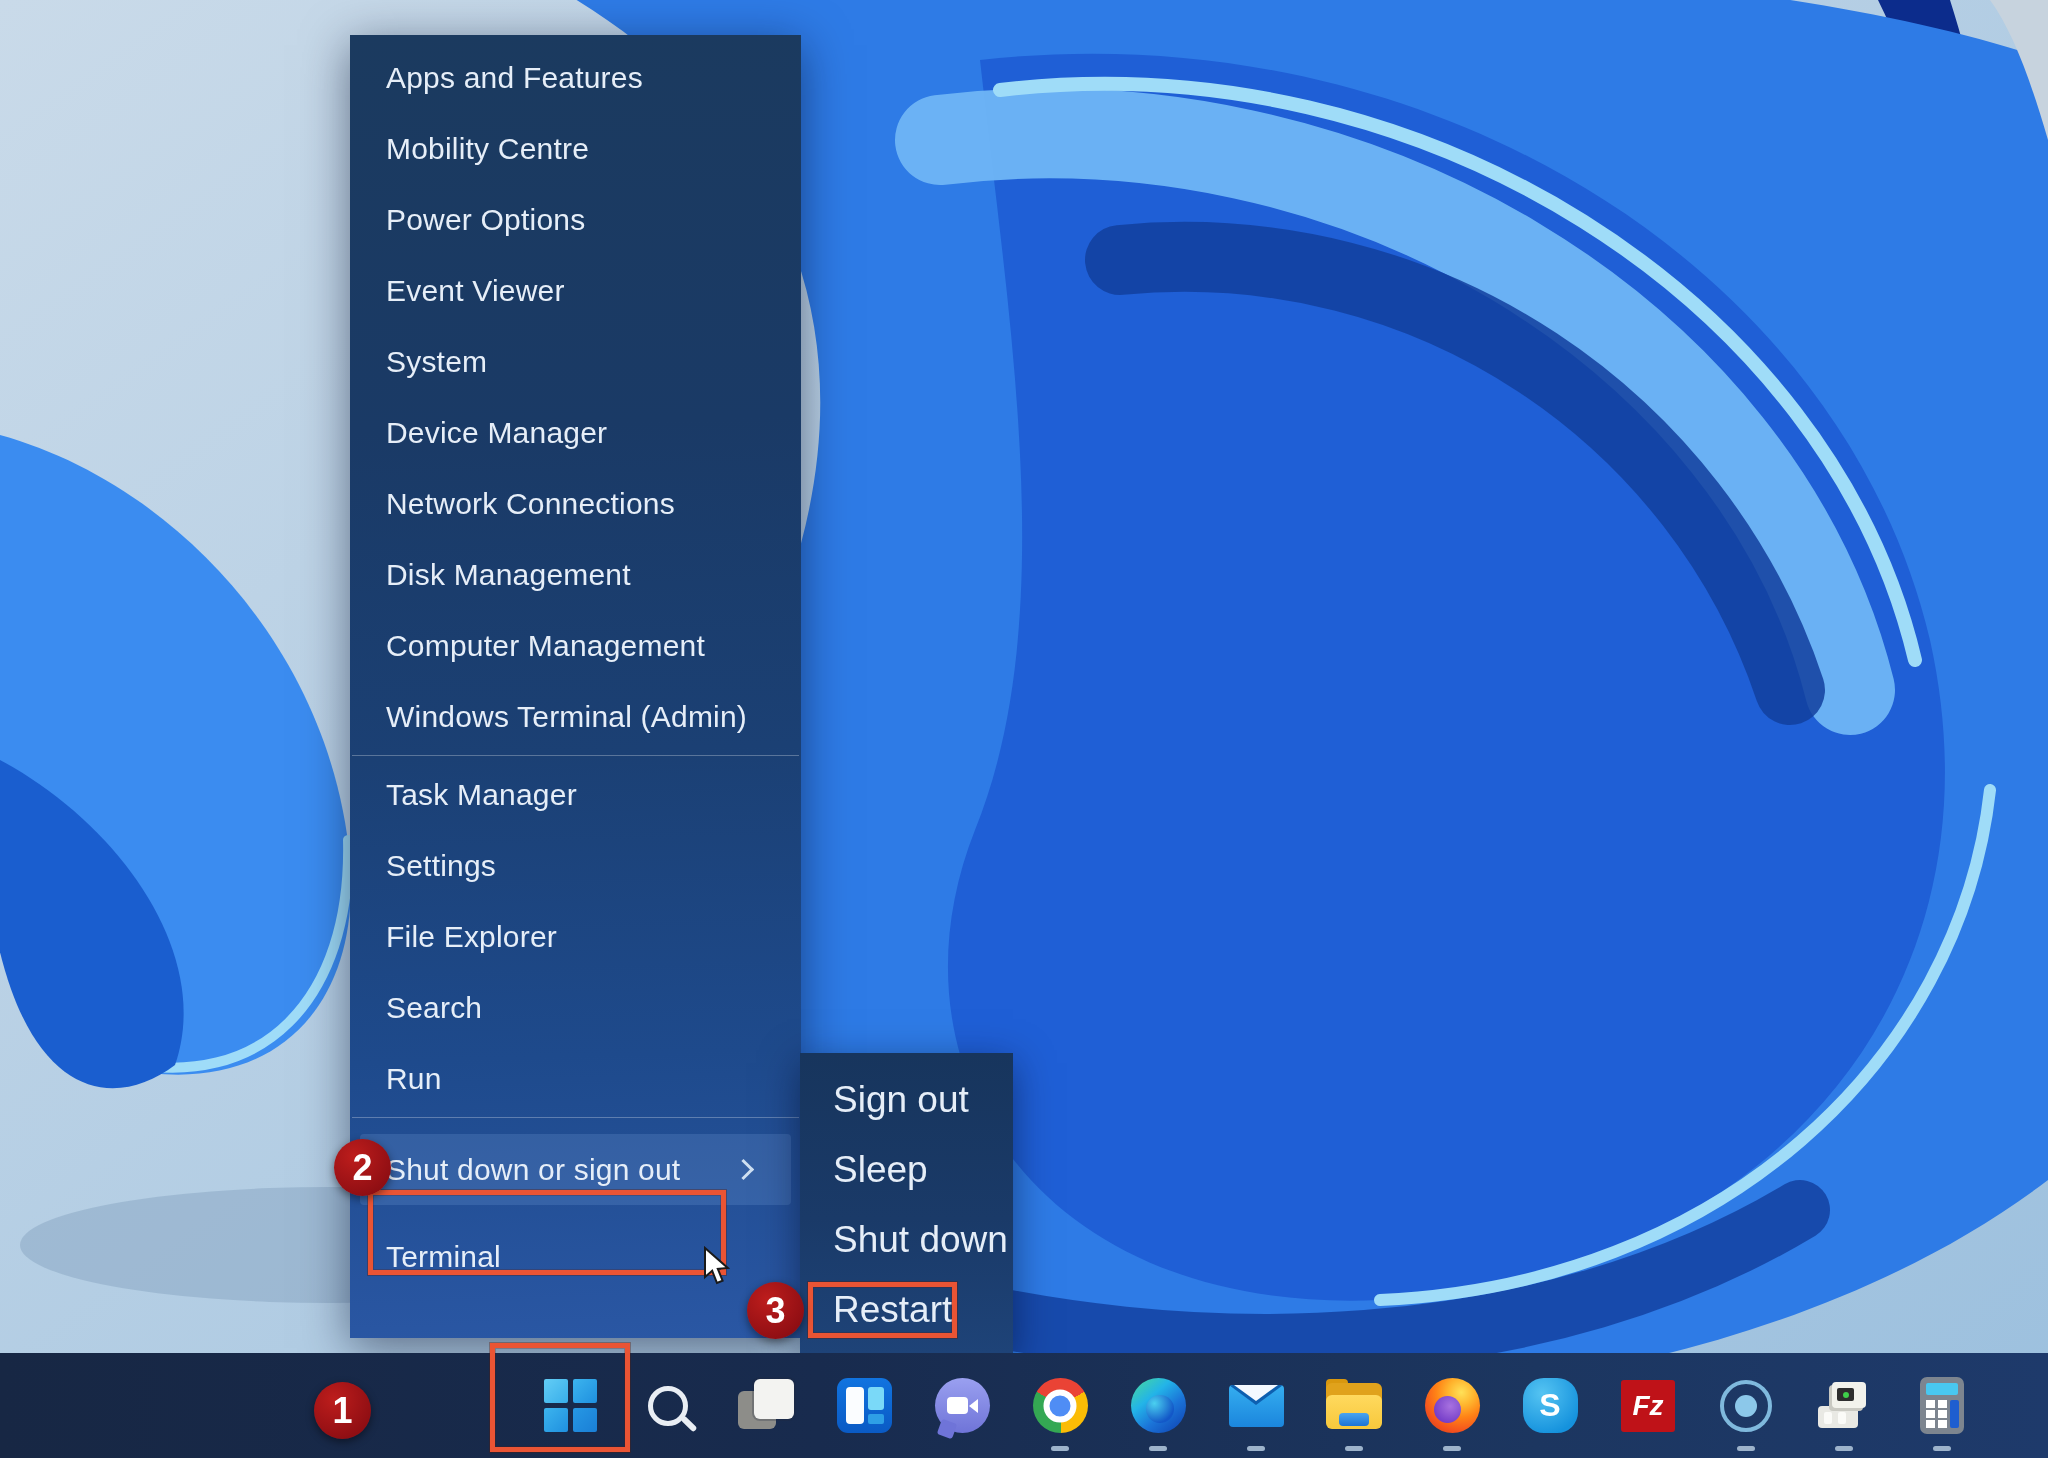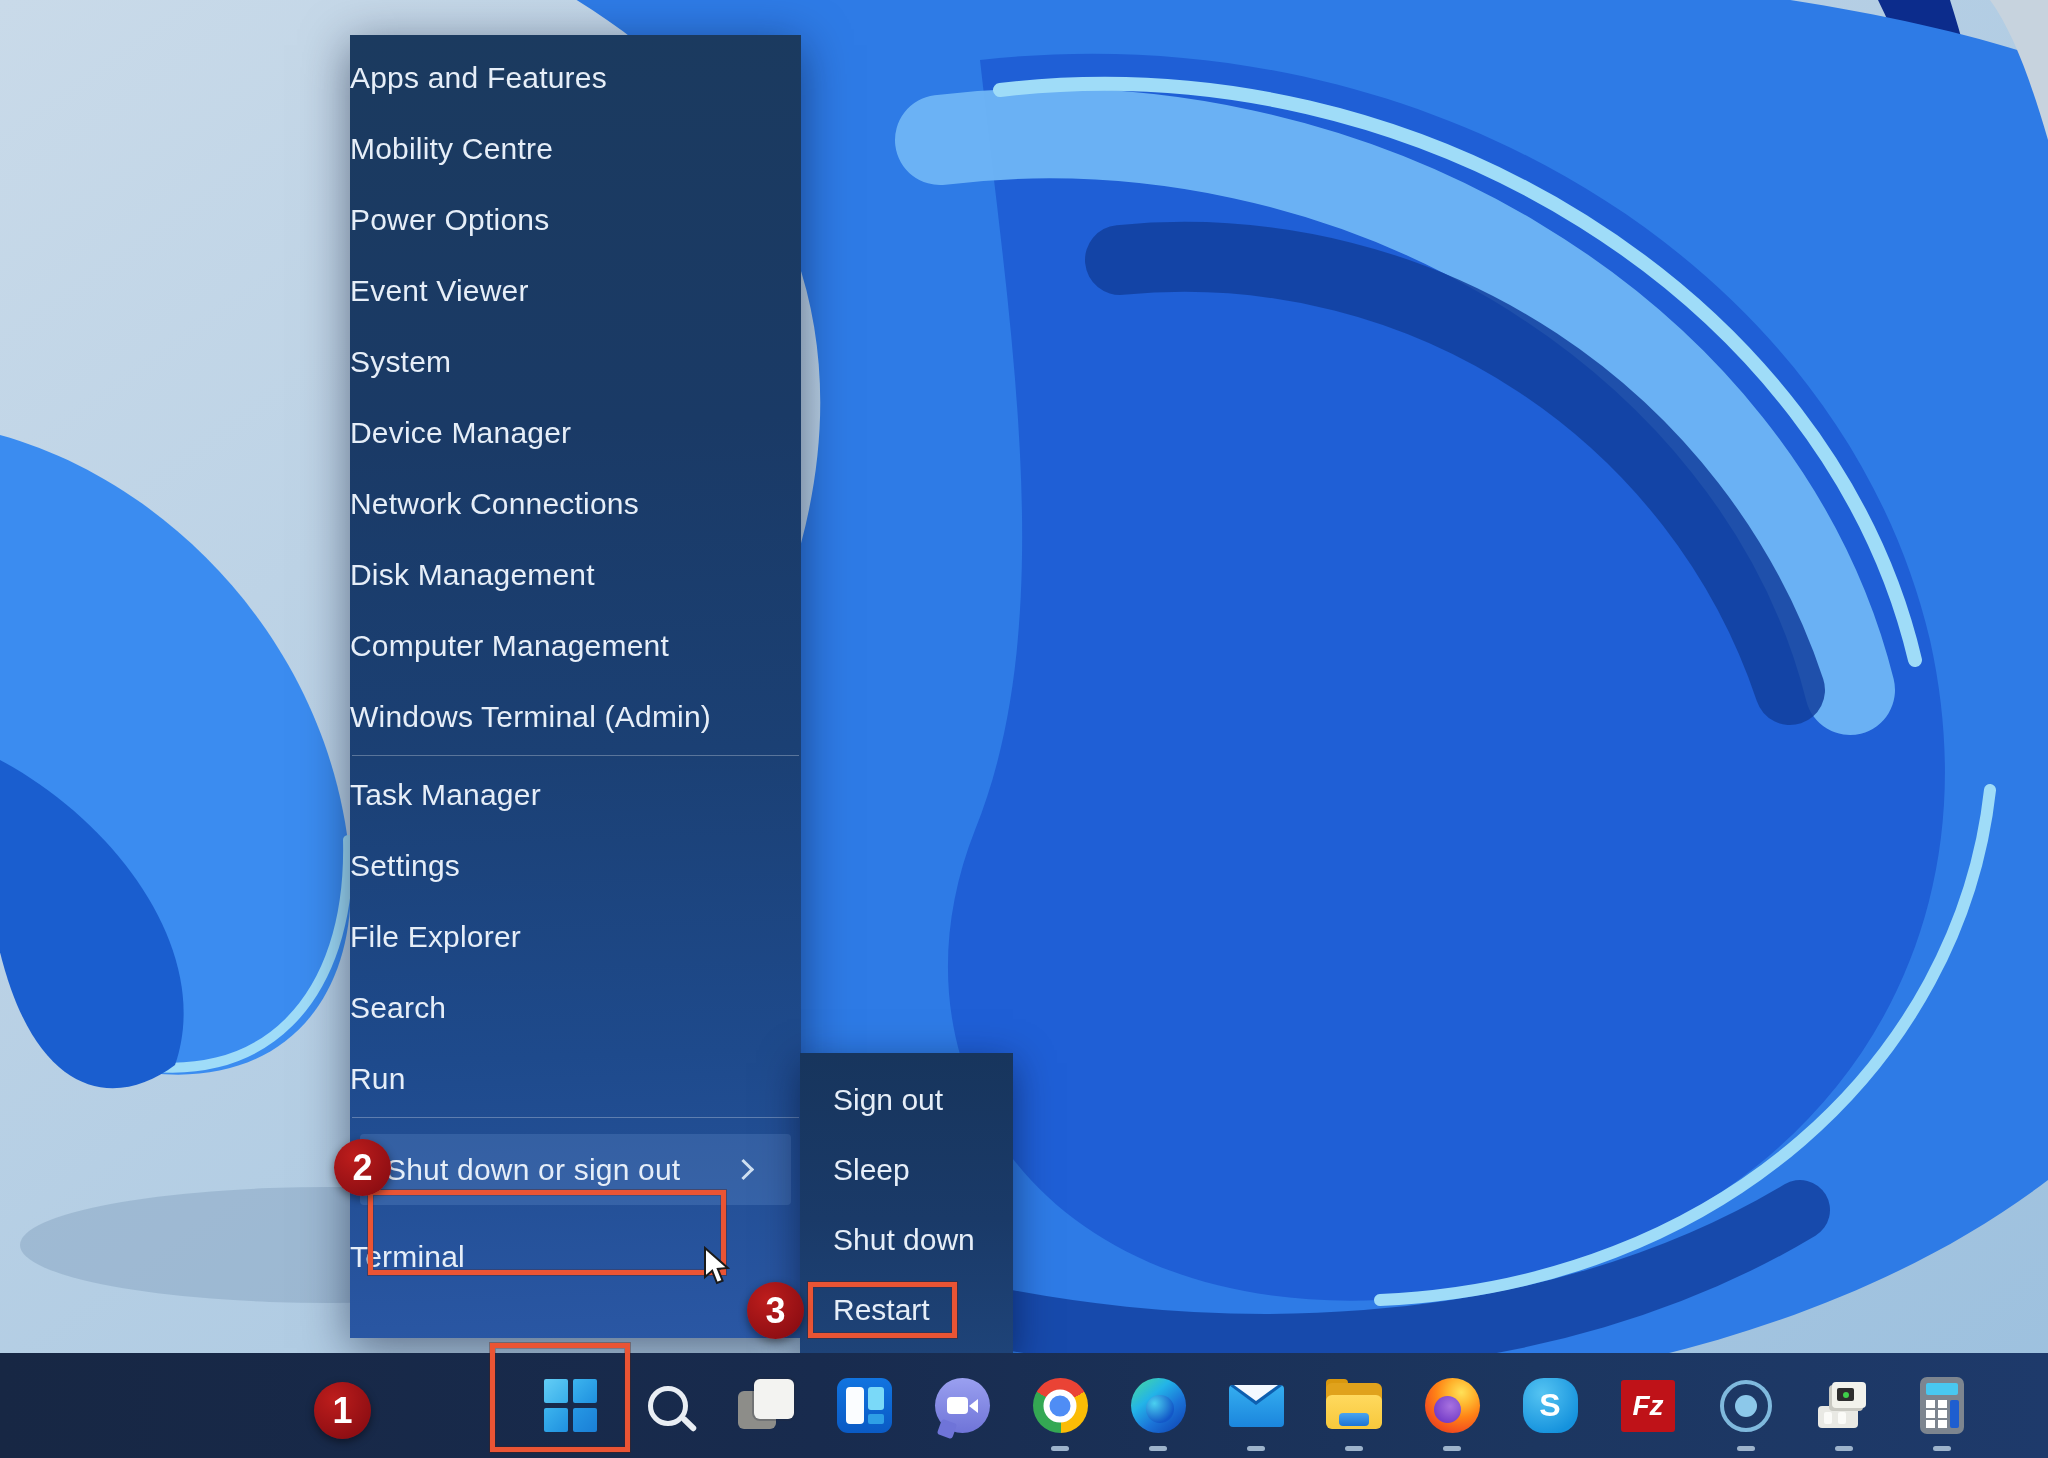--- a/index.html
+++ b/index.html
@@ -16,21 +16,21 @@
   
   .winx-menu {
     position:absolute; left:350px; top:35px; width:451px; height:1303px;
     padding-top:7px; z-index:2;
     background:linear-gradient(178deg,#1b3a5f 0%,#1a3a66 30%,#1b4074 55%,#1e4a8c 78%,#2a57a4 100%);
     box-shadow:0 10px 44px rgba(4,12,40,.5);
     color:#e6eef8;
   }
   .mi {
     height:71px; display:flex; align-items:center;
-    padding-right:40px;
+    padding-left:36px; padding-right:40px;
     font-size:30px; letter-spacing:.2px; white-space:nowrap; cursor:default;
   }
   .mi.hovered {
     background:rgba(150,190,245,.17);
     border-radius:4px; margin:16px 10px; padding-left:26px;
   }
   .menu-sep { height:1px; background:rgba(255,255,255,.28); margin:3px 2px; }
   .chev {
     width:15px; height:15px; margin-left:auto;
     border-top:3px solid #cfe0f2; border-right:3px solid #cfe0f2;
@@ -38,21 +38,21 @@
   }
 
   
   .submenu {
     position:absolute; left:800px; top:1053px; width:213px; height:300px;
     padding-top:12px; z-index:2;
     background:linear-gradient(180deg,#17355d 0%,#1a3a68 55%,#1e4378 100%);
     box-shadow:0 10px 36px rgba(4,12,40,.5);
     color:#e6eef8;
   }
-  .smi { height:70px; display:flex; align-items:center; padding-left:33px; font-size:30px; }
+  .smi { height:70px; display:flex; align-items:center; padding-left:33px; font-size:37px; }
 
   
   .taskbar {
     position:absolute; left:0; top:1353px; width:2048px; height:105px; z-index:3;
     background:linear-gradient(90deg,#172744 0%,#182b4e 40%,#1c3660 75%,#1e3a6b 100%);
     display:flex; align-items:center;
   }
   .tb-group { position:absolute; left:521px; top:0; height:105px; display:flex; }
   .tb {
     width:98px; height:105px; position:relative; border:none; background:transparent;

